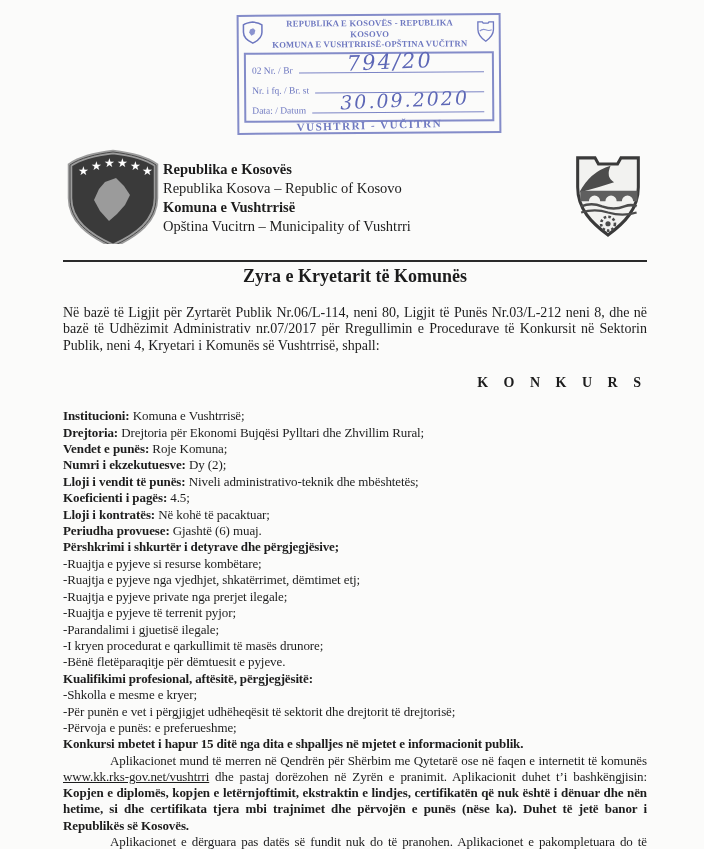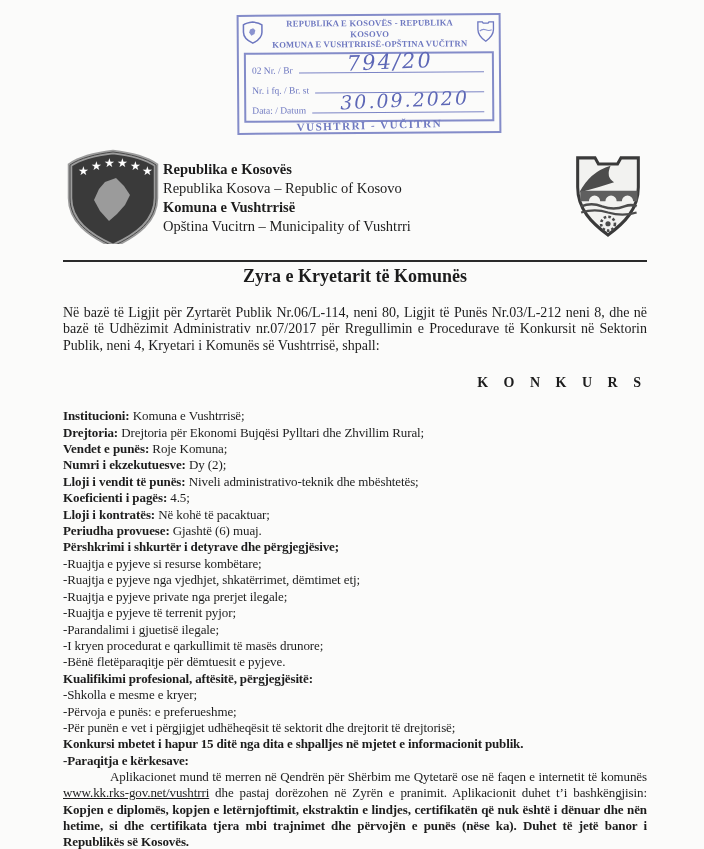--- a/index.html
+++ b/index.html
@@ -164,25 +164,24 @@
       <div class="fline">-Ruajtja e pyjeve private nga prerjet ilegale;</div>
       <div class="fline">-Ruajtja e pyjeve të terrenit pyjor;</div>
       <div class="fline">-Parandalimi i gjuetisë ilegale;</div>
       <div class="fline">-I kryen procedurat e qarkullimit të masës drunore;</div>
       <div class="fline">-Bënë fletëparaqitje për dëmtuesit e pyjeve.</div>
     </div>
 
     <div class="bold-line">Kualifikimi profesional, aftësitë, përgjegjësitë:</div>
     <div>
       <div class="fline">-Shkolla e mesme e kryer;</div>
+      <div class="fline">-Për punën e vet i përgjigjet udhëheqësit të sektorit dhe drejtorit të drejtorisë;</div>
       <div class="fline">-Përvoja e punës: e preferueshme;</div>
-      <div class="fline">-Për punën e vet i përgjigjet udhëheqësit të sektorit dhe drejtorit të drejtorisë;</div>
     </div>
 
     <div class="bold-line">Konkursi mbetet i hapur 15 ditë nga dita e shpalljes në mjetet e informacionit publik.</div>
-    <div class="bold-line">-Paraqitja e kërkesave:</div>
 
     <p class="para" style="margin:0;"><span>Aplikacionet mund të merren në Qendrën për Shërbim me Qytetarë ose në faqen e internetit të komunës </span><span class="link">www.kk.rks-gov.net/vushtrri</span><span> dhe pastaj dorëzohen në Zyrën e pranimit. Aplikacionit duhet t’i bashkëngjisin: </span><span class="bseg">Kopjen e diplomës, kopjen e letërnjoftimit, ekstraktin e lindjes, certifikatën që nuk është i dënuar dhe nën hetime, si dhe certifikata tjera mbi trajnimet dhe përvojën e punës (nëse ka). Duhet të jetë banor i Republikës së Kosovës.</span></p>
 
     <p class="para" style="margin:0;">Aplikacionet e dërguara pas datës së fundit nuk do të pranohen. Aplikacionet e pakompletuara do të refuzohen. Kandidatët të cilët hyjnë në përzgjedhjen e ngushtë për intervistë do të informohen me shkrim ose me telefon në afat ligjor. Për çdo informacion kandidatët mund të drejtohen në Njësinë e personelit (zyra numër 33), nr. i tel. 038 200 42 435.</p>
 
   </div>
 </div>
 
 </body></html>

